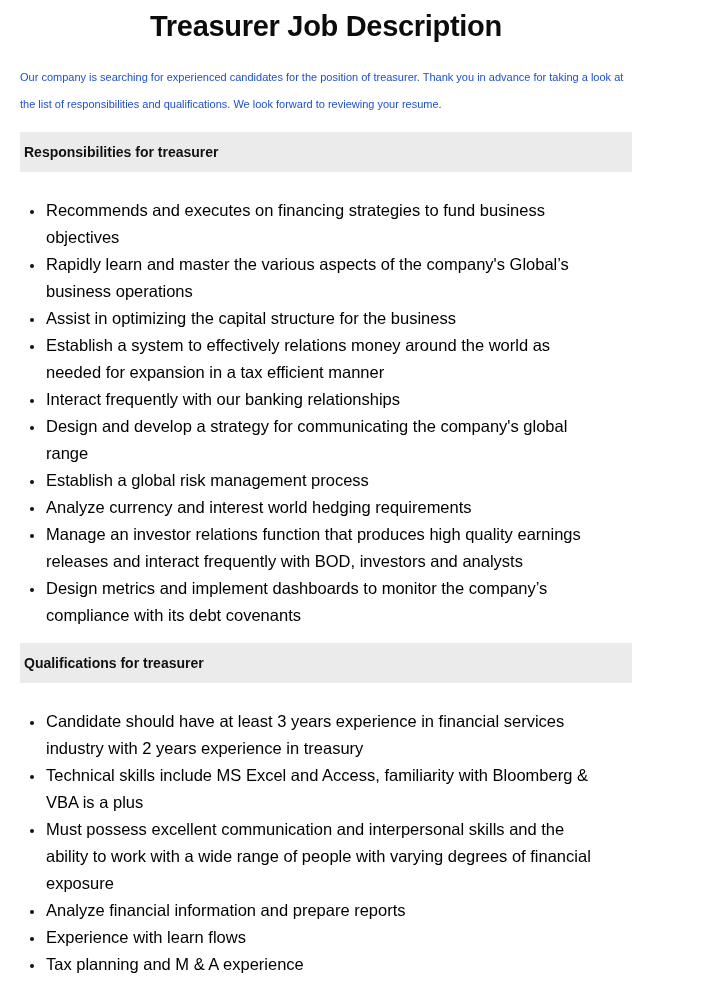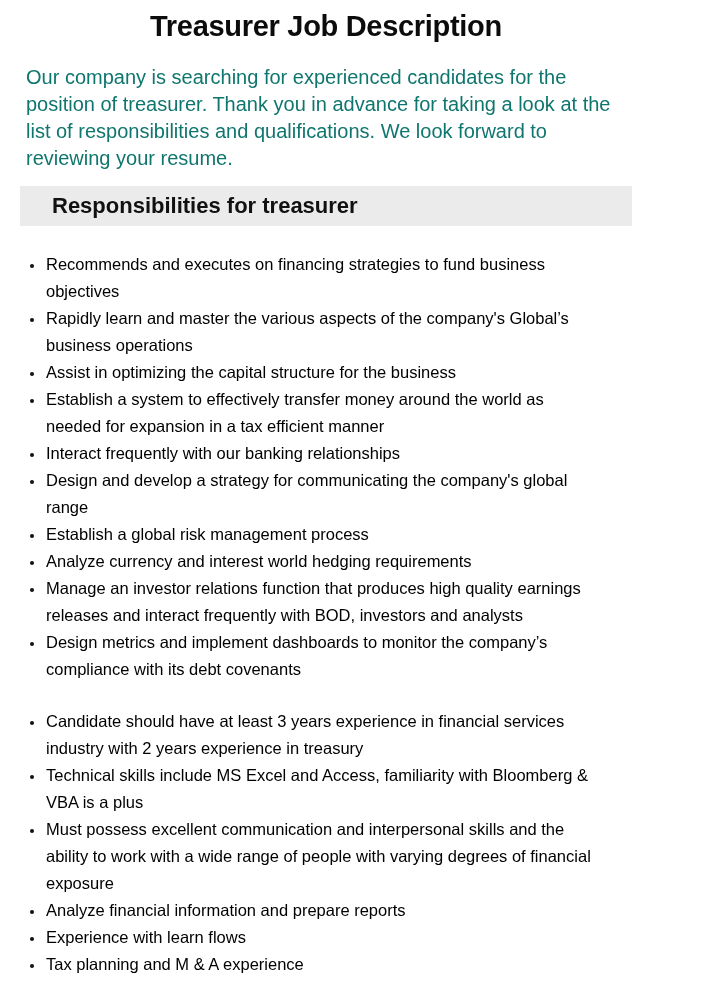--- a/index.html
+++ b/index.html
@@ -22,33 +22,33 @@
   h1.page-title {
     font-size: 29px;
     line-height: 36px;
     font-weight: 700;
     text-align: center;
     letter-spacing: -0.3px;
     color: #0c0c0c;
     margin: 8px 0 20px 0;
   }
   p.intro {
-    font-size: 20px;
+    font-size: 11px;
     line-height: 27px;
-    margin: 6px;
-    color: #0f766e;
+    margin: 0;
+    color: #1d4ed8;
   }
   h2.section-bar {
     background: var(--bar-bg, #ebebeb);
-    font-size: 22px;
+    font-size: 14px;
     line-height: 24px;
     font-weight: 700;
     color: #111111;
     margin: 14px 0 0 0;
-    padding: 8px 32px;
+    padding: 8px 4px;
   }
   ul.bullet-list {
     margin: 25px 0 0 0;
     padding: 0 35px 0 25px;
     list-style: disc outside;
   }
   ul.bullet-list li {
     font-size: 16.5px;
     line-height: 27px;
     color: #000000;
@@ -70,31 +70,32 @@
   <h1 class="page-title">Treasurer Job Description</h1>
 
   <p class="intro">Our company is searching for experienced candidates for the position of treasurer. Thank you in advance for taking a look at the list of responsibilities and qualifications. We look forward to reviewing your resume.</p>
 
   <section>
     <h2 class="section-bar">Responsibilities for treasurer</h2>
     <ul class="bullet-list">
         <li>Recommends and executes on financing strategies to fund business objectives</li>
         <li>Rapidly learn and master the various aspects of the company's Global’s business operations</li>
         <li>Assist in optimizing the capital structure for the business</li>
-        <li>Establish a system to effectively transfer money around the world as needed for expansion in a tax efficient manner</li>
+        <li>Establish a system to effectively relations money around the world as needed for expansion in a tax efficient manner</li>
         <li>Interact frequently with our banking relationships</li>
         <li>Design and develop a strategy for communicating the company's global range</li>
         <li>Establish a global risk management process</li>
         <li>Analyze currency and interest world hedging requirements</li>
         <li>Manage an investor relations function that produces high quality earnings releases and interact frequently with BOD, investors and analysts</li>
         <li>Design metrics and implement dashboards to monitor the company’s compliance with its debt covenants</li>
       </ul>
   </section>
 
   <section>
+    <h2 class="section-bar">Qualifications for treasurer</h2>
     <ul class="bullet-list">
         <li>Candidate should have at least 3 years experience in financial services industry with 2 years experience in treasury</li>
         <li>Technical skills include MS Excel and Access, familiarity with Bloomberg &amp; VBA is a plus</li>
         <li>Must possess excellent communication and interpersonal skills and the ability to work with a wide range of people with varying degrees of financial exposure</li>
         <li>Analyze financial information and prepare reports</li>
         <li>Experience with learn flows</li>
         <li>Tax planning and M &amp; A experience</li>
       </ul>
   </section>
 

